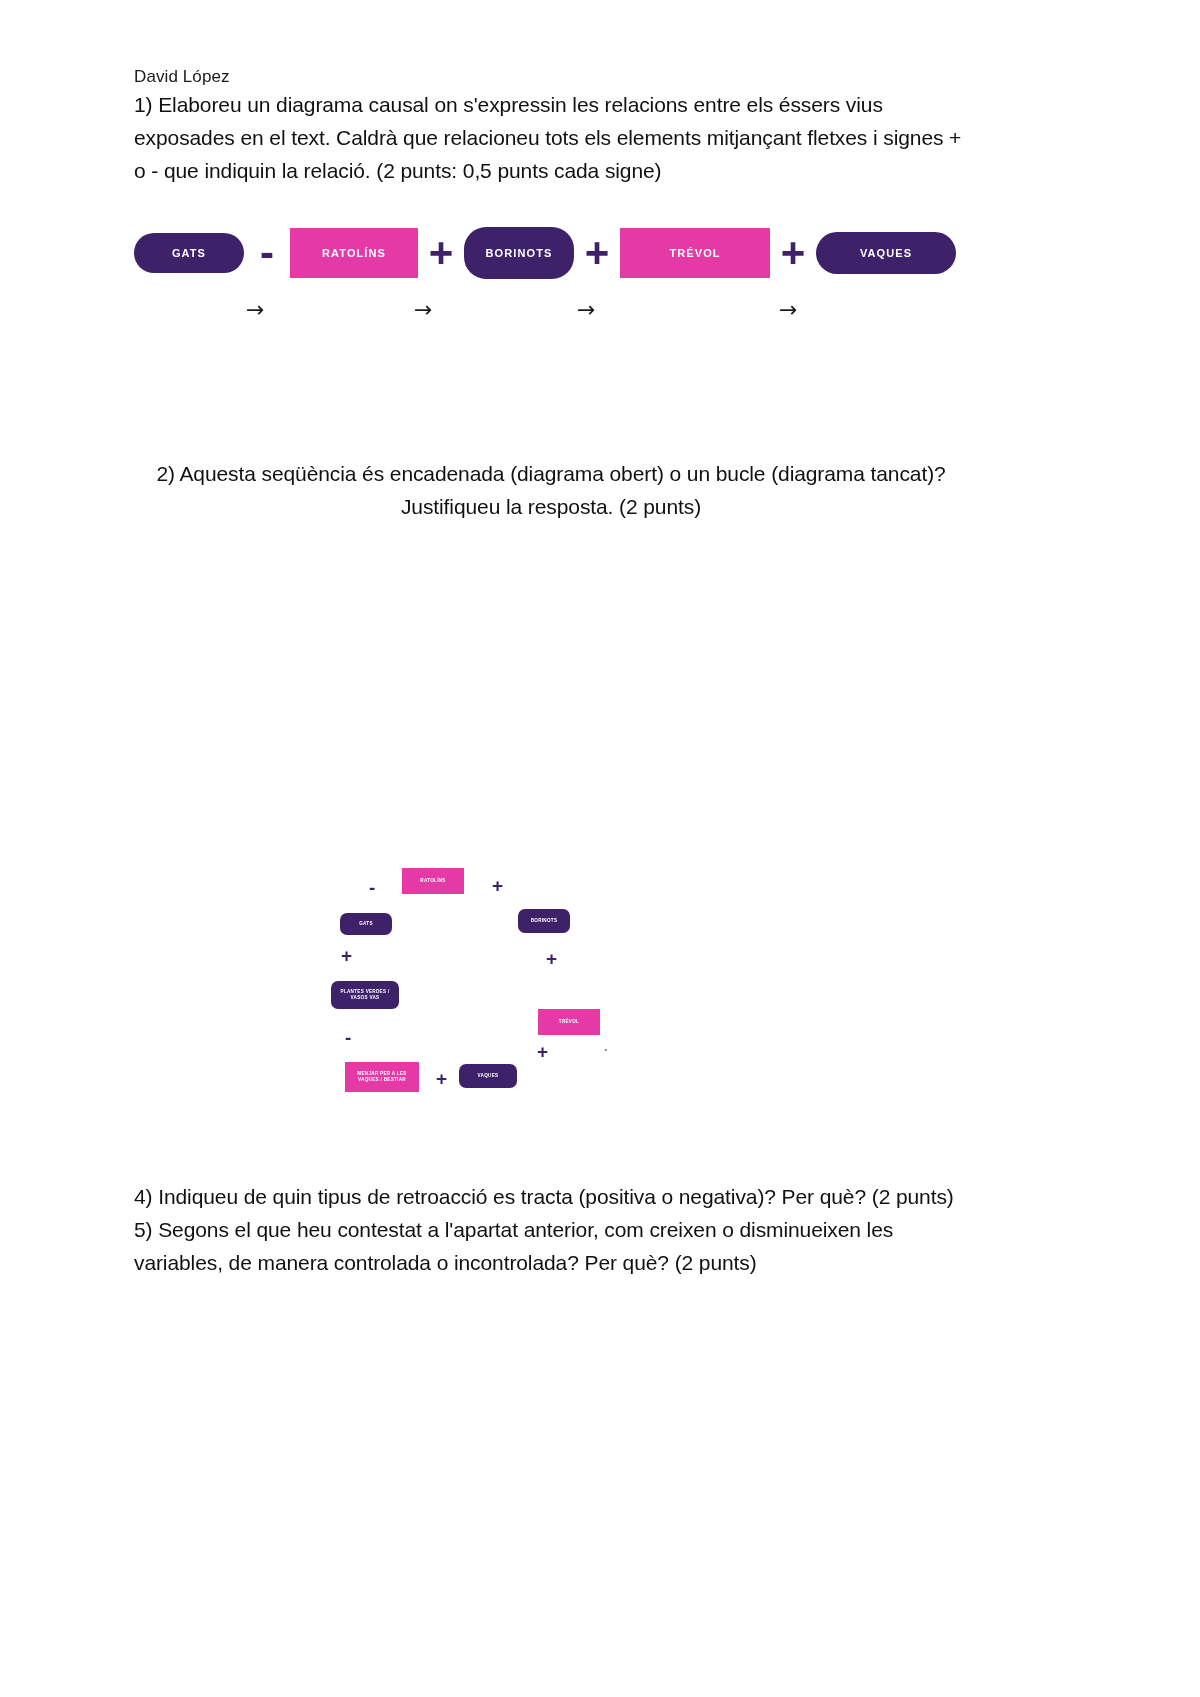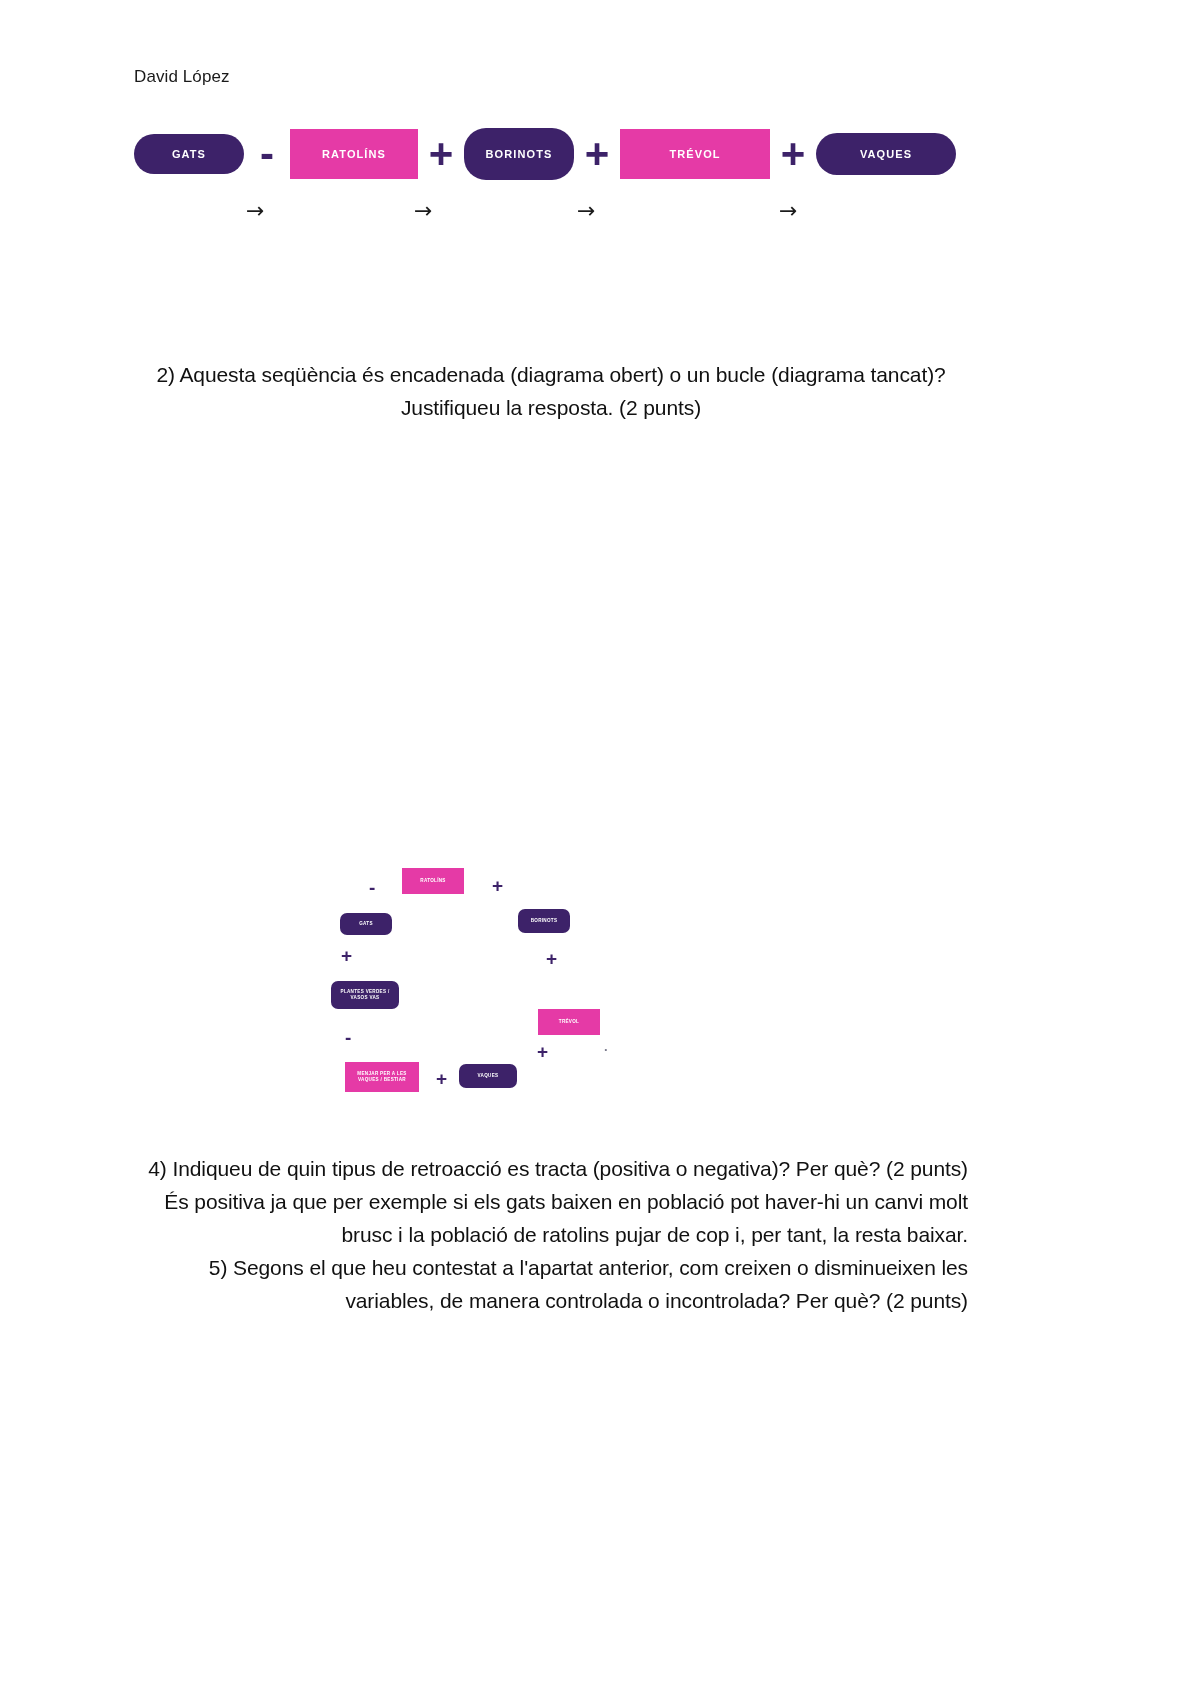--- a/index.html
+++ b/index.html
@@ -138,20 +138,21 @@
   .d2sign.small { font-size: 13px; color: #7a7a8c; }
 </style>
 </head>
 <body>
 
 <div class="page">
   <div class="content">
 
     <div class="author">David López</div>
 
+    <p class="para q1">1) Elaboreu un diagrama causal on s'expressin les relacions entre els éssers vius exposades en el text. Caldrà que relacioneu tots els elements mitjançant fletxes i signes + o - que indiquin la relació. (2 punts: 0,5 punts cada signe)</p>
 
     <div class="diagram1">
       <div class="chain">
         <div class="node purple" style="width:110px;height:40px;">
           <span>GATS</span>
         </div>
         <div class="sign big-minus">-</div>
         <div class="node pink" style="width:128px;height:50px;">
           <span>RATOLÍNS</span>
         </div>
@@ -212,19 +213,18 @@
     <span class="d2sign" style="left:369px;top:878px;">-</span>
     <span class="d2sign" style="left:492px;top:876px;">+</span>
     <span class="d2sign" style="left:341px;top:946px;">+</span>
     <span class="d2sign" style="left:546px;top:949px;">+</span>
     <span class="d2sign" style="left:345px;top:1028px;">-</span>
     <span class="d2sign" style="left:537px;top:1042px;">+</span>
     <span class="d2sign" style="left:436px;top:1069px;">+</span>
     <span class="d2sign small" style="left:604px;top:1043px;">·</span>
   </div>
 
-  <div style="position:absolute;left:134px;top:1152px;width:834px;text-align:right;">
+  <div style="position:absolute;left:134px;top:1180px;width:834px;">
     <p class="para q4">4) Indiqueu de quin tipus de retroacció es tracta (positiva o negativa)?  Per què? (2 punts)</p>
-    <p class="para ans4">És positiva ja que per exemple si els gats baixen en població pot haver-hi un canvi molt brusc i la població de ratolins pujar de cop i, per tant, la resta baixar.</p>
     <p class="para q5">5) Segons el que heu contestat a l'apartat anterior, com creixen o disminueixen les variables, de manera controlada o incontrolada? Per què? (2 punts)</p>
   </div>
 
 </div>
 
 </body></html>

